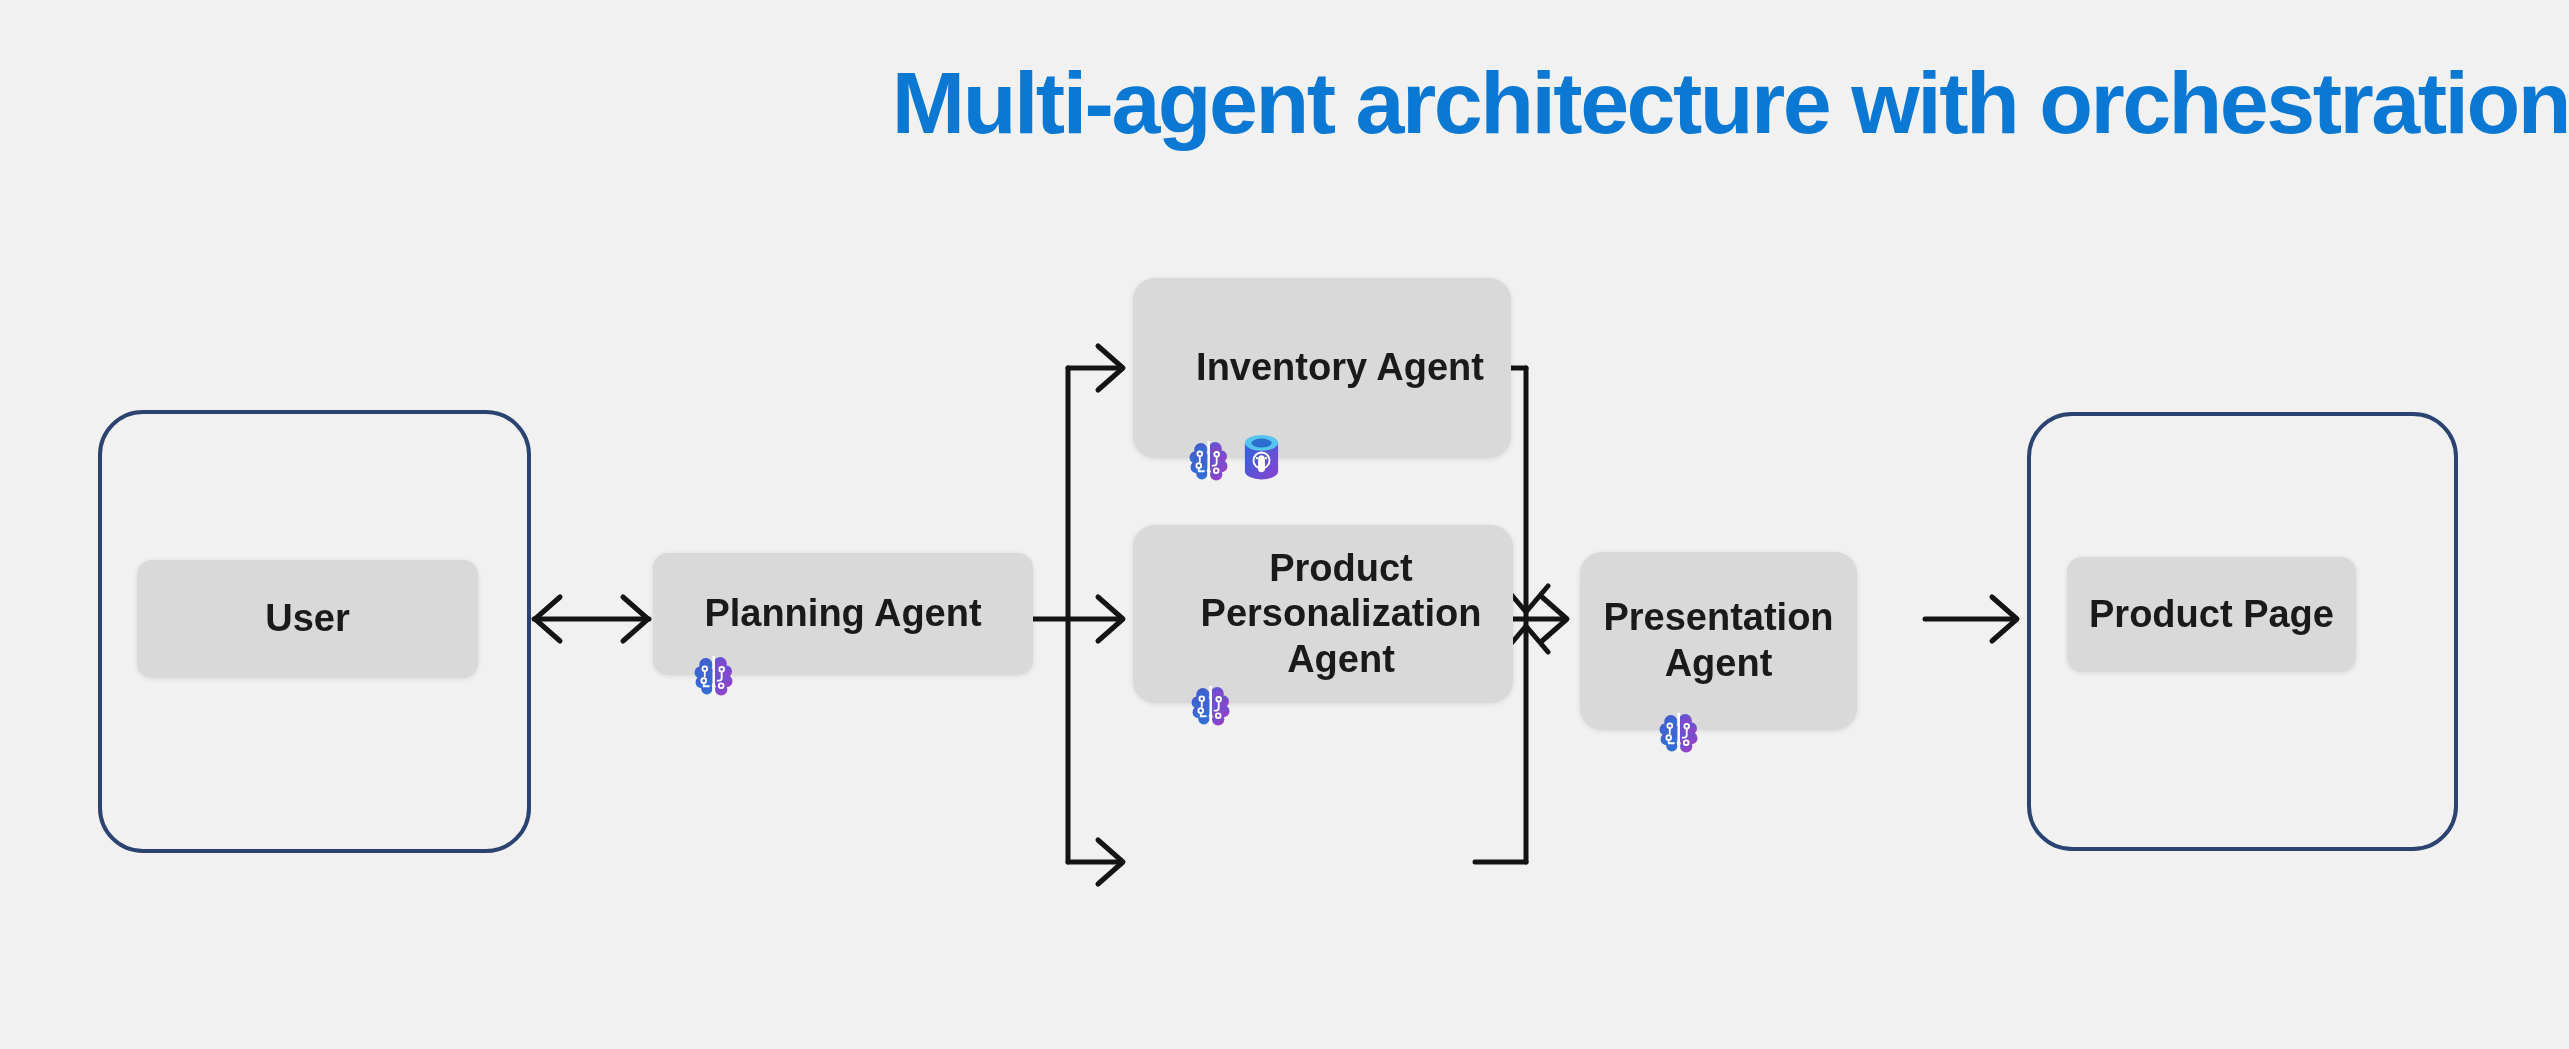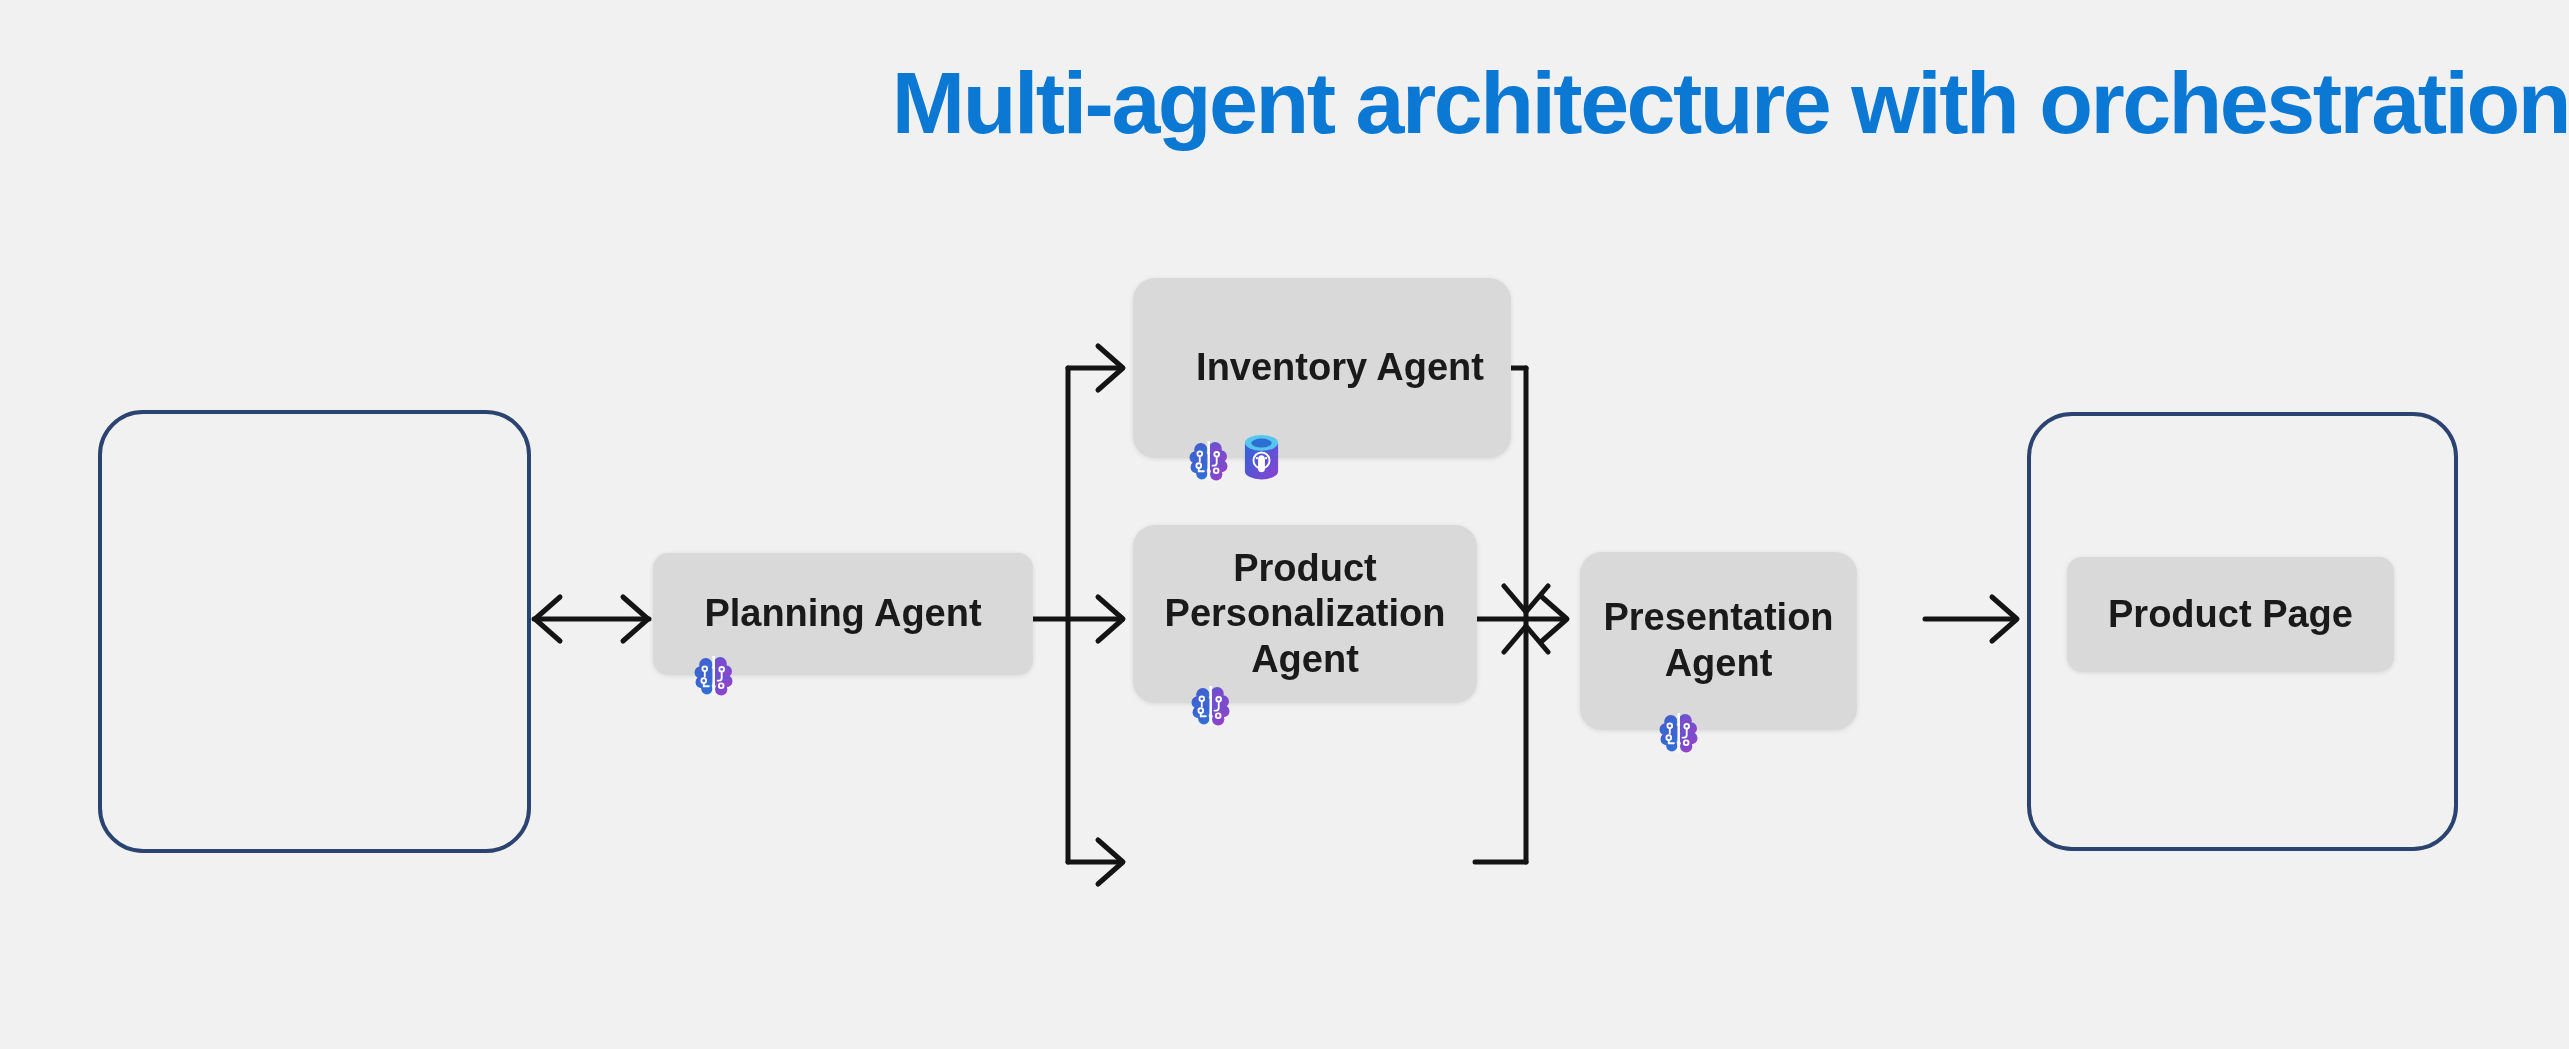--- a/index.html
+++ b/index.html
@@ -62,27 +62,27 @@
     border-radius: 45px;
     background: transparent;
   }
   .label { display: inline-block; }
 
   
   .user-outer       { left:  98px; top: 410px; width: 425px; height: 435px; }
   .user-inner       { left: 137px; top: 560px; width: 341px; height: 118px; border-radius: 15px; }
   .planning         { left: 653px; top: 553px; width: 380px; height: 122px; border-radius: 15px; }
   .inventory        { left: 1133px; top: 278px; width: 342px; height: 180px; padding-left: 36px; }
-  .personalization  { left: 1133px; top: 525px; width: 344px; height: 178px; }
+  .personalization  { left: 1133px; top: 525px; width: 344px; height: 178px; padding-left: 36px; }
   .personalization .label { max-width: 320px; }
   .review           { left: 1133px; top: 772px; width: 342px; height: 180px; }
   .presentation     { left: 1580px; top: 509px; width: 277px; height: 178px; margin-top: 43px; }
   .presentation .label { max-width: 300px; }
   .pp-outer         { left: 2027px; top: 412px; width: 423px; height: 431px; }
-  .pp-inner         { left: 2067px; top: 557px; width: 327px; height: 115px; border-radius: 15px; }
+  .pp-inner         { left: 2067px; top: 557px; width: 289px; height: 115px; border-radius: 15px; }
 
   
   .icon-row {
     position: absolute;
     bottom: -23px;
     display: flex;
     gap: 12px;
     align-items: flex-end;
   }
   .planning        .icon-row { left: 40px; bottom: -21px; }
@@ -176,20 +176,23 @@
     <path d="M1504 586 L1526 612 L1548 586"></path>
     <path d="M1504 652 L1526 626 L1548 652"></path>
     <path d="M1477 619 H1564"></path>
     <path d="M1542 597 L1567 619 L1542 641"></path>
 
     <path d="M1925 619 H2014"></path>
     <path d="M1992 597 L2017 619 L1992 641"></path>
   </svg>
 
   <div class="container-box user-outer"></div>
+  <div class="node user-inner">
+    <span class="label">User</span>
+  </div>
 
   <div class="node planning">
     <span class="label">Planning Agent</span>
     <div class="icon-row">
       <svg class="icon-brain">
           <use href="#sym-brain"></use>
         </svg>
     </div>
   </div>
 

